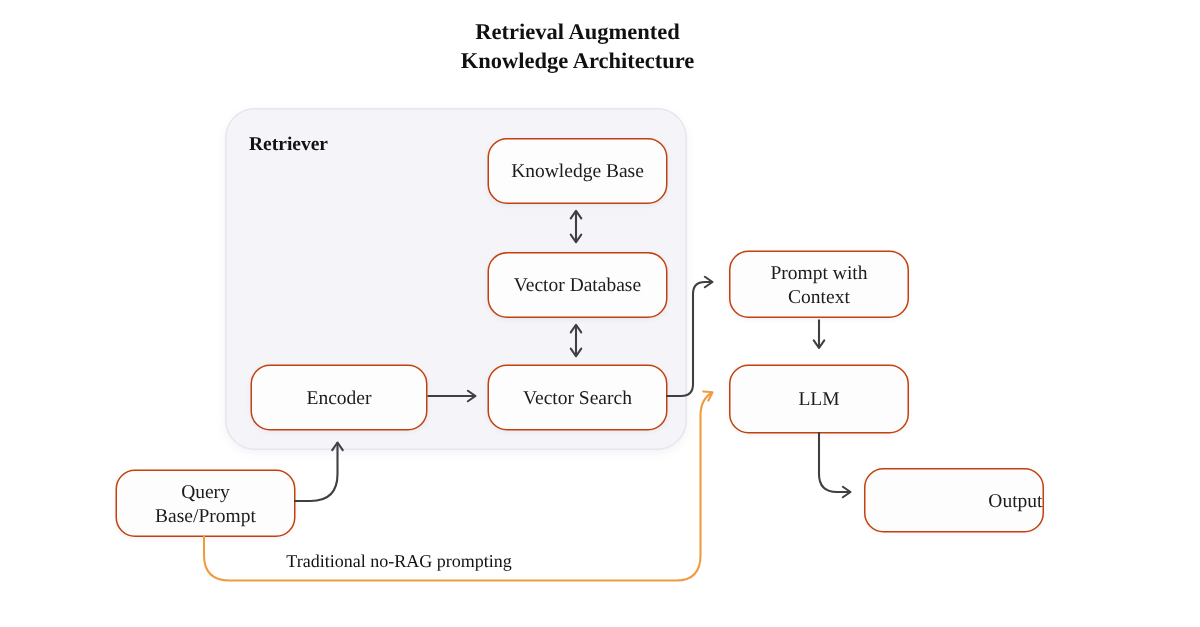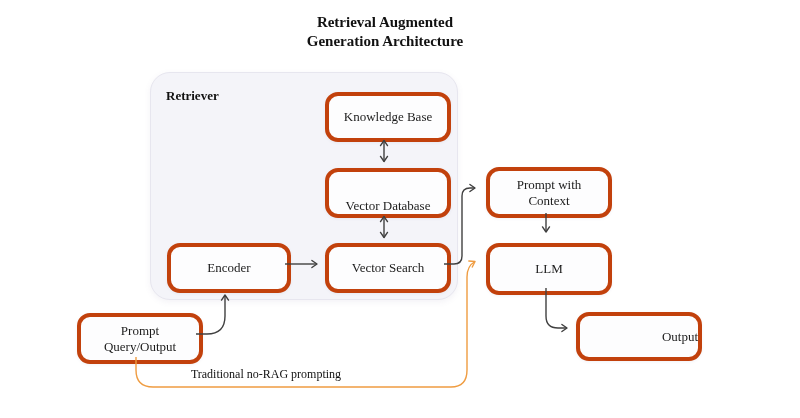--- a/index.html
+++ b/index.html
@@ -18,27 +18,27 @@
     position:absolute;background:#f4f4f9;border:1px solid #e7e6ef;border-radius:20px;
     box-shadow:0 2px 6px rgba(100,90,140,0.08);z-index:1;
   }
   #container-retriever{left:150px;top:72px;width:306px;height:226px;}
   #container-generator{left:470px;top:76px;width:150px;height:222px;}
   .group-label{
     position:absolute;left:15px;top:15px;font-size:13px;font-weight:600;color:#111;
   }
   
   .node{
-    position:absolute;background:#fdfdfe;border:4px solid #c2410c;border-radius:13px;
+    position:absolute;background:#fdfdfe;border:1px solid #c2410c;border-radius:13px;
     display:flex;flex-direction:column;align-items:center;justify-content:center;
     font-size:13px;line-height:16px;color:#1c1c1c;text-align:center;
     box-shadow:0 1px 3px rgba(90,80,140,0.07);z-index:2;
   }
   #node-knowledge-base{left:325px;top:92px;width:118px;height:42px;}
-  #node-vector-database{left:325px;top:168px;width:118px;height:42px;justify-content:flex-end;}
+  #node-vector-database{left:325px;top:168px;width:118px;height:42px;}
   #node-vector-search{left:325px;top:243px;width:118px;height:42px;}
   #node-encoder{left:167px;top:243px;width:116px;height:42px;}
   #node-prompt-with-context{left:486px;top:167px;width:118px;height:43px;}
   #node-llm{left:486px;top:243px;width:118px;height:44px;}
   #node-input-query{left:77px;top:313px;width:118px;height:43px;}
   #node-output{left:576px;top:312px;width:118px;height:41px;align-items:flex-end;}
   
   #edges{position:absolute;left:0;top:0;width:800px;height:418px;z-index:3;pointer-events:none;}
   
   .edge-label{
@@ -46,21 +46,21 @@
     font-size:12px;color:#111;white-space:nowrap;z-index:4;
   }
 </style>
 </head>
 <body>
 
 <div id="page">
 
   <div class="diagram-title">
     <div>Retrieval Augmented</div>
-    <div>Generation Architecture</div>
+    <div>Knowledge Architecture</div>
   </div>
 
   <div class="group" id="container-retriever">
     <div class="group-label">Retriever</div>
   </div>
 
 
   <div class="node" id="node-knowledge-base">
     <span>Knowledge Base</span>
   </div>
@@ -80,22 +80,22 @@
 
   <div class="node" id="node-encoder">
     <span>Encoder</span>
   </div>
 
   <div class="node" id="node-llm">
     <span>LLM</span>
   </div>
 
   <div class="node" id="node-input-query">
-    <span>Prompt</span>
-    <span>Query/Output</span>
+    <span>Query</span>
+    <span>Base/Prompt</span>
   </div>
 
   <div class="node" id="node-output">
     <span>Output</span>
   </div>
 
   <div class="edge-label">Traditional no-RAG prompting</div>
 
   <svg id="edges" viewBox="0 0 800 418" xmlns="http://www.w3.org/2000/svg">
     <defs>

